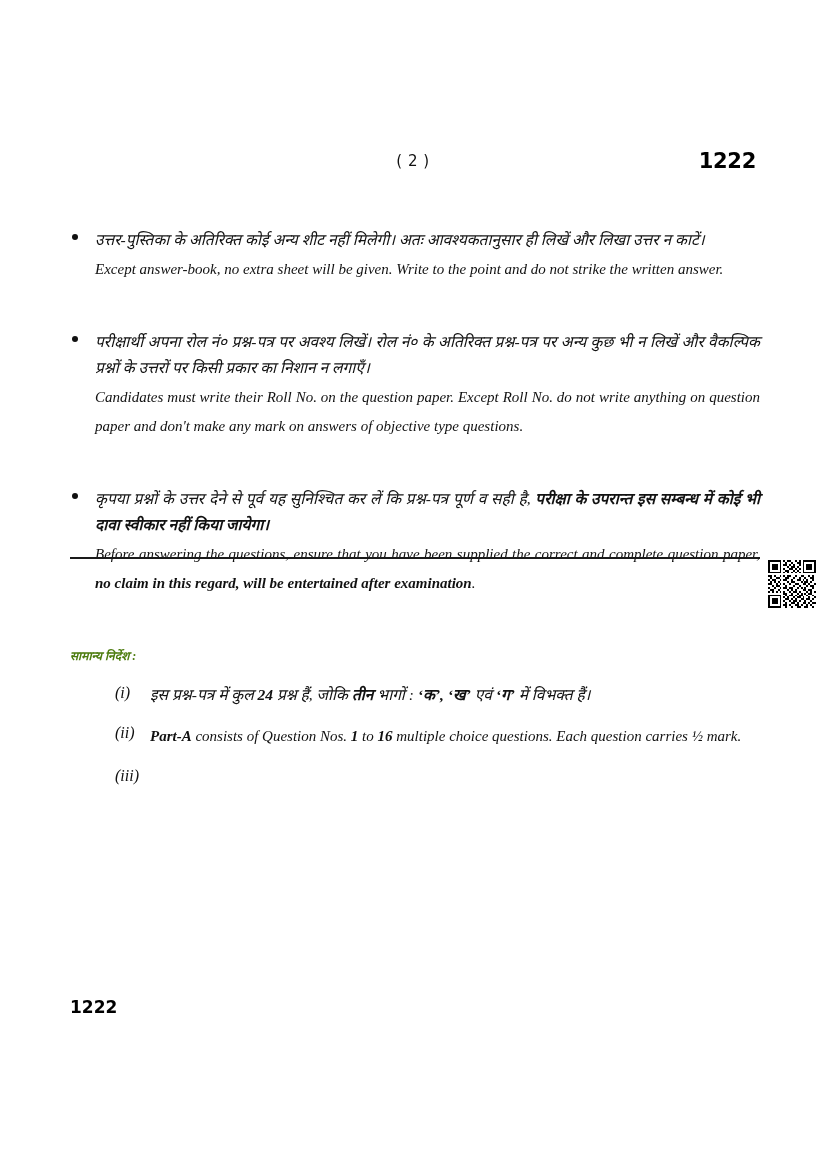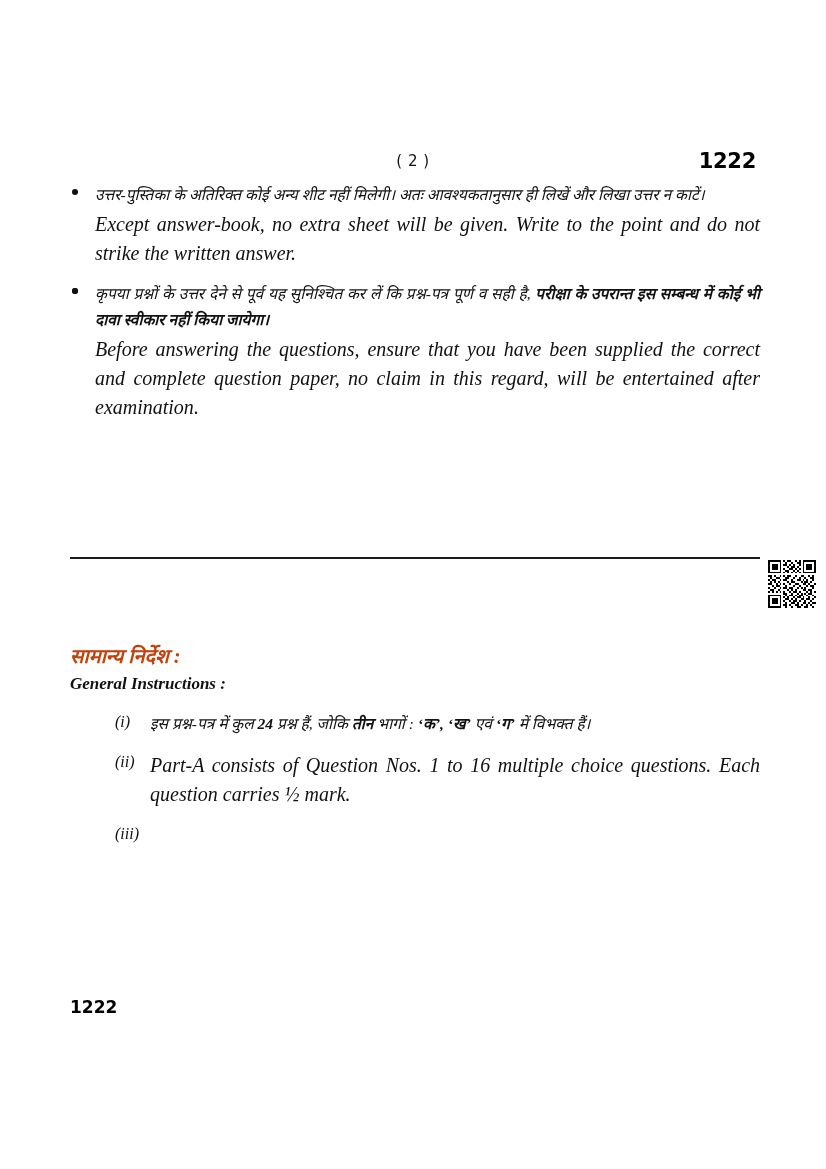--- a/index.html
+++ b/index.html
@@ -53,20 +53,21 @@
   .notes {
     position: absolute;
     left: 70px;
     top: 182px;
     width: 690px;
   }
   .note {
     position: relative;
     padding-left: 25px;
     margin-bottom: 13px;
+    margin-top: 45px;
   }
   .note .bullet {
     position: absolute;
     left: 2px;
     top: 7px;
     width: 6px;
     height: 6px;
     background: #111;
     border-radius: 50%;
   }
@@ -74,27 +75,27 @@
     font-family: "Liberation Serif", serif;
     font-style: italic;
     font-size: 15.5px;
     line-height: 26px;
     text-align: justify;
     color: #121212;
   }
   .en {
     font-family: "Liberation Serif", serif;
     font-style: italic;
-    font-size: 20px;
+    font-size: 15px;
     line-height: 29px;
     text-align: justify;
     color: #111;
     margin-top: 2px;
   }
-  b.bd { font-weight: normal; }
+  b.bd { font-weight: bold; }
   .hi b.bd { font-weight: bold; }
 
   
   .justify-all { text-align: justify; text-align-last: left; }
 
   
   .rule {
     position: absolute;
     left: 70px;
     top: 557px;
@@ -117,23 +118,23 @@
   .gi {
     position: absolute;
     left: 70px;
     top: 644px;
     width: 690px;
   }
   .gi-title-hi {
     font-family: "Liberation Serif", serif;
     font-style: italic;
     font-weight: bold;
-    font-size: 20px;
+    font-size: 12px;
     line-height: 24px;
-    color: #c2410c;
+    color: #4d7c0f;
   }
   .gi-title-en {
     font-family: "Liberation Serif", serif;
     font-style: italic;
     font-weight: bold;
     font-size: 17px;
     line-height: 26px;
     color: #111;
     margin-top: 3px;
   }
@@ -181,20 +182,22 @@
   <div class="notes">
 
     <div class="note">
       <span class="bullet"></span>
       <div class="hi justify-all">उत्तर-पुस्तिका के अतिरिक्त कोई अन्य शीट नहीं मिलेगी। अतः आवश्यकतानुसार ही लिखें और लिखा उत्तर न काटें।</div>
       <div class="en justify-all">Except answer-book, no extra sheet will be given. Write to the point and do not strike the written answer.</div>
     </div>
 
     <div class="note">
       <span class="bullet"></span>
+      <div class="hi justify-all">परीक्षार्थी अपना रोल नं० प्रश्न-पत्र पर अवश्य लिखें। रोल नं० के अतिरिक्त प्रश्न-पत्र पर अन्य कुछ भी न लिखें और वैकल्पिक प्रश्नों के उत्तरों पर किसी प्रकार का निशान न लगाएँ।</div>
+      <div class="en justify-all">Candidates must write their Roll No. on the question paper. Except Roll No. do not write anything on question paper and don't make any mark on answers of objective type questions.</div>
     </div>
 
     <div class="note">
       <span class="bullet"></span>
       <div class="hi justify-all"><span>कृपया प्रश्नों के उत्तर देने से पूर्व यह सुनिश्चित कर लें कि प्रश्न-पत्र पूर्ण व सही है,</span> <b class="bd">परीक्षा के उपरान्त इस सम्बन्ध में कोई भी दावा स्वीकार नहीं किया जायेगा।</b></div>
       <div class="en justify-all"><span>Before answering the questions, ensure that you have been supplied the correct and complete question paper,</span> <b class="bd">no claim in this regard, will be entertained after examination</b><span>.</span></div>
     </div>
 
   </div>
 
@@ -390,21 +393,20 @@
           <rect x="12" y="24" width="1" height="1"></rect>
         <rect x="15" y="24" width="2" height="1"></rect>
           <rect x="19" y="24" width="2" height="1"></rect>
         <rect x="23" y="24" width="1" height="1"></rect>
       </g>
     </svg>
   </div>
 
   <div class="gi">
     <div class="gi-title-hi">सामान्य निर्देश :</div>
-    <div class="gi-title-en">General Instructions :</div>
 
     <div class="gi-list">
 
       <div class="gi-item">
         <span class="rn">(i)</span>
         <div class="hi"><span>इस प्रश्न-पत्र में कुल</span> <b class="bd">24</b> <span>प्रश्न हैं, जोकि</span> <b class="bd">तीन</b> <span>भागों :</span> <b class="bd">‘क’, ‘ख’</b> <span>एवं</span> <b class="bd">‘ग’</b> <span>में विभक्त हैं।</span></div>
       </div>
 
       <div class="gi-item">
         <span class="rn">(ii)</span>

